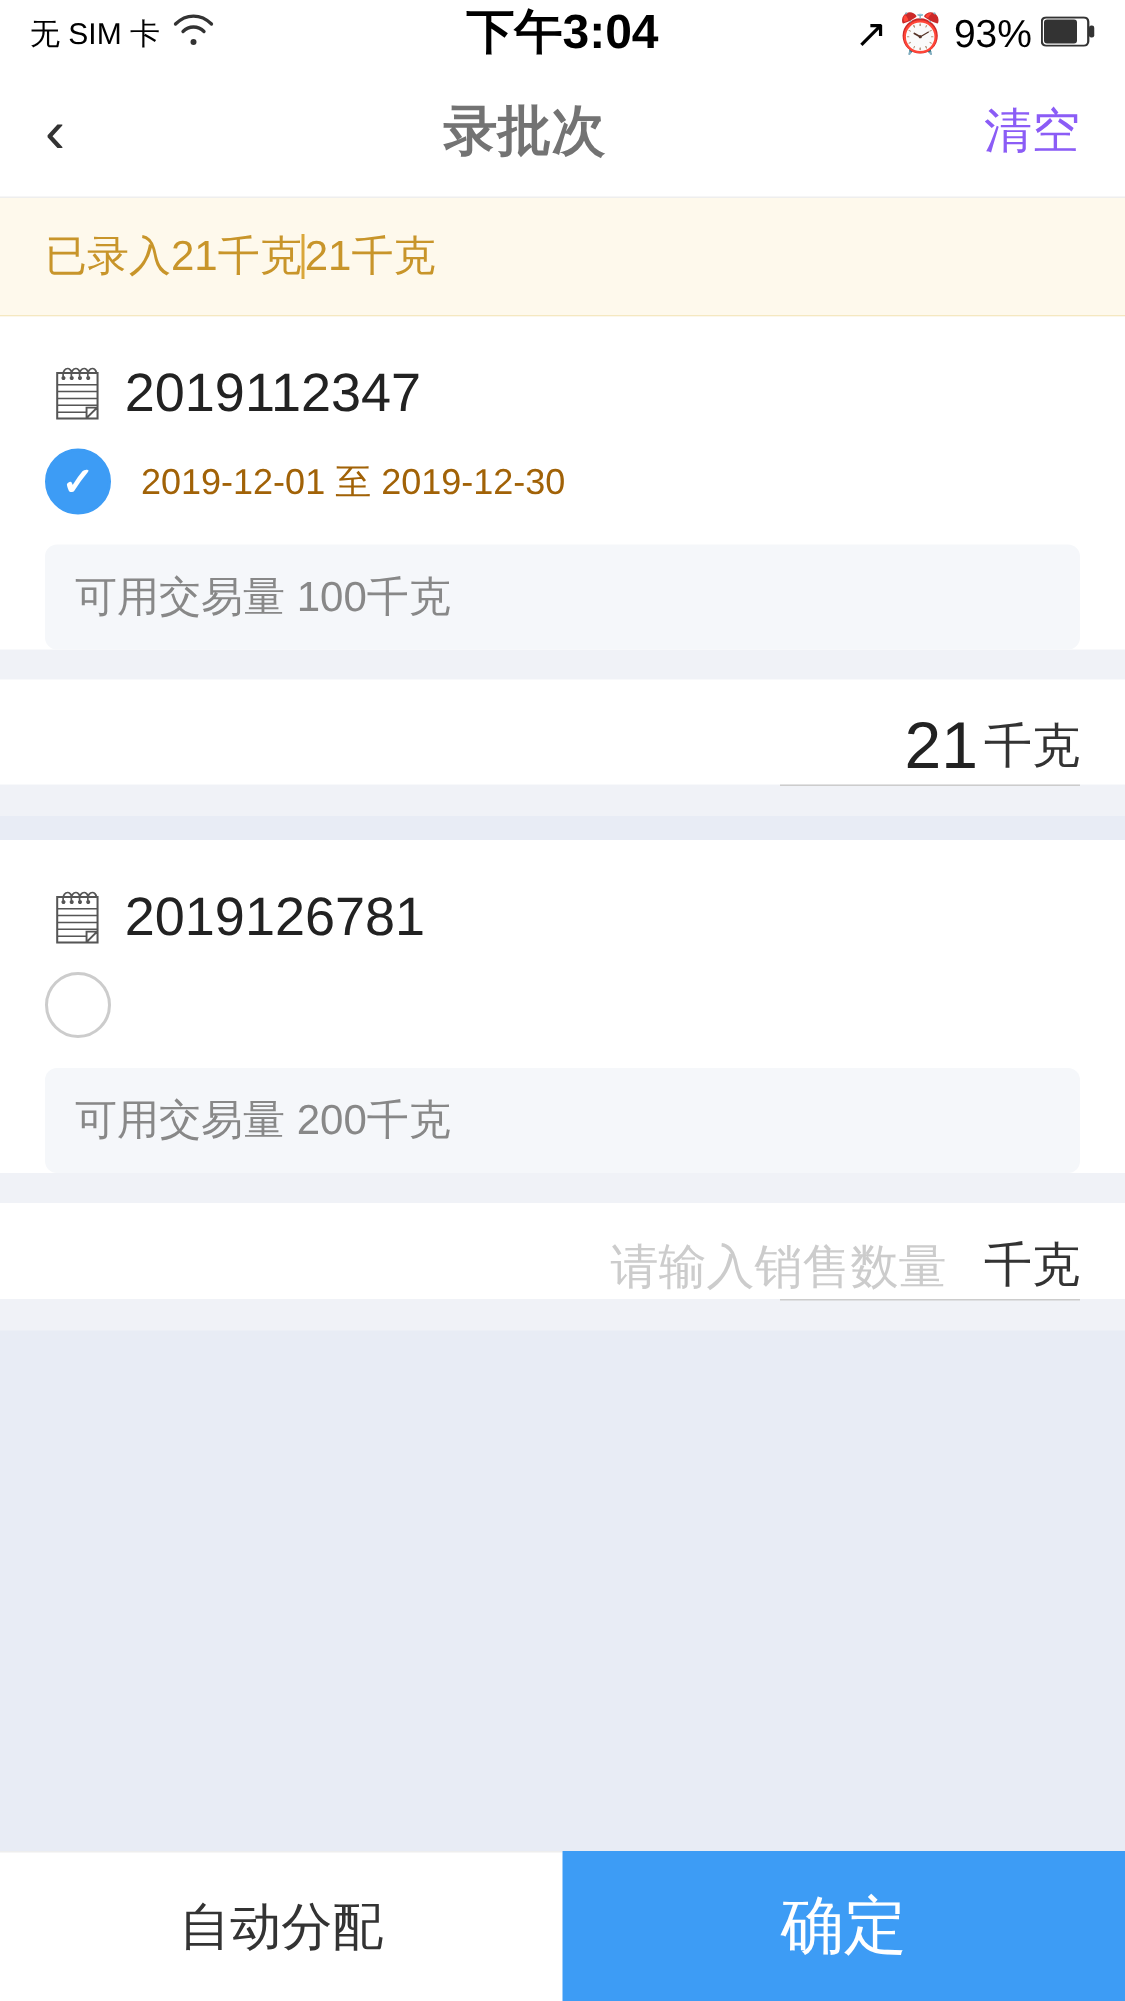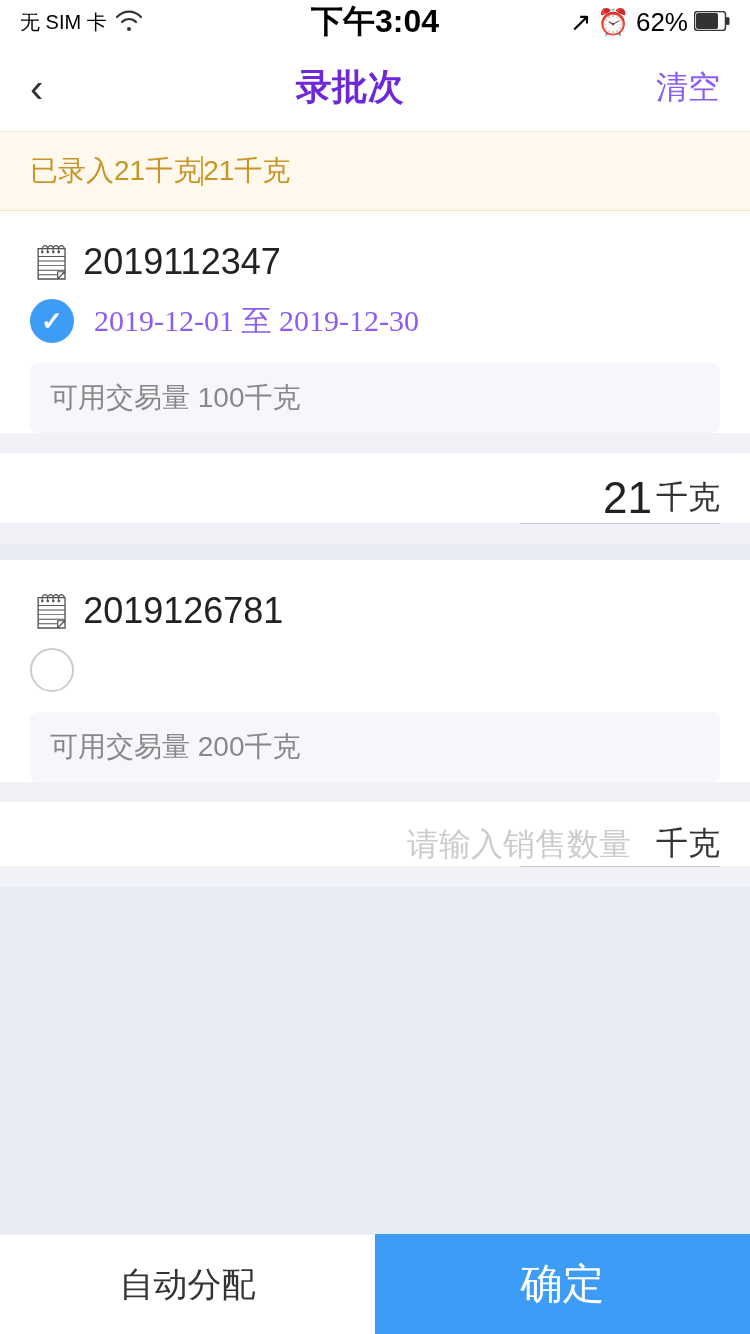--- a/index.html
+++ b/index.html
@@ -57,21 +57,21 @@
     }
     .nav-back {
       font-size: 40px;
       color: #333;
       cursor: pointer;
       line-height: 1;
     }
     .nav-title {
       font-size: 36px;
       font-weight: 600;
-      color: #6d28d9;
+      color: #737373;
     }
     .nav-clear {
       font-size: 32px;
       color: #8b5cf6;
       cursor: pointer;
     }
 
     
     .info-bar {
       width: 750px;
@@ -138,23 +138,22 @@
       align-items: center;
       justify-content: center;
     }
     .radio-circle.selected::after {
       content: '✓';
       color: #fff;
       font-size: 26px;
       font-weight: bold;
     }
     .batch-date-text {
-      font-size: 30px;
-      color: #8b5cf6;
-      font-family: Liberation Serif, serif;
+      font-size: 24px;
+      color: #a16207;
     }
     .batch-avail-box {
       background: #f5f7fa;
       border-radius: 8px;
       padding: 16px 20px;
       margin: 0 0 20px 0;
       font-size: 28px;
       color: #888;
     }
 
@@ -273,21 +272,21 @@
         <path d="M14 18a2 2 0 110 4 2 2 0 010-4z" fill="#333"></path>
         <path d="M7 13c1.9-1.9 4.4-3 7-3s5.1 1.1 7 3" stroke="#333" stroke-width="2.2" fill="none" stroke-linecap="round"></path>
         <path d="M2 8c3.3-3.3 7.8-5.3 12-5.3s8.7 2 12 5.3" stroke="#333" stroke-width="2.2" fill="none" stroke-linecap="round"></path>
       </svg>
     </span>
   </div>
   <div class="status-center">下午3:04</div>
   <div class="status-right">
     <span>↗</span>
     <span>⏰</span>
-    <span>62%</span>
+    <span>93%</span>
     <span>
       <svg width="36" height="20" viewBox="0 0 36 20">
         <rect x="0.5" y="0.5" width="31" height="19" rx="3" ry="3" stroke="#333" stroke-width="1.5" fill="none"></rect>
         <rect x="32" y="6" width="3.5" height="8" rx="1.5" fill="#333"></rect>
         <rect x="2" y="2" width="22" height="16" rx="2" fill="#333"></rect>
       </svg>
     </span>
   </div>
 </div>
 

